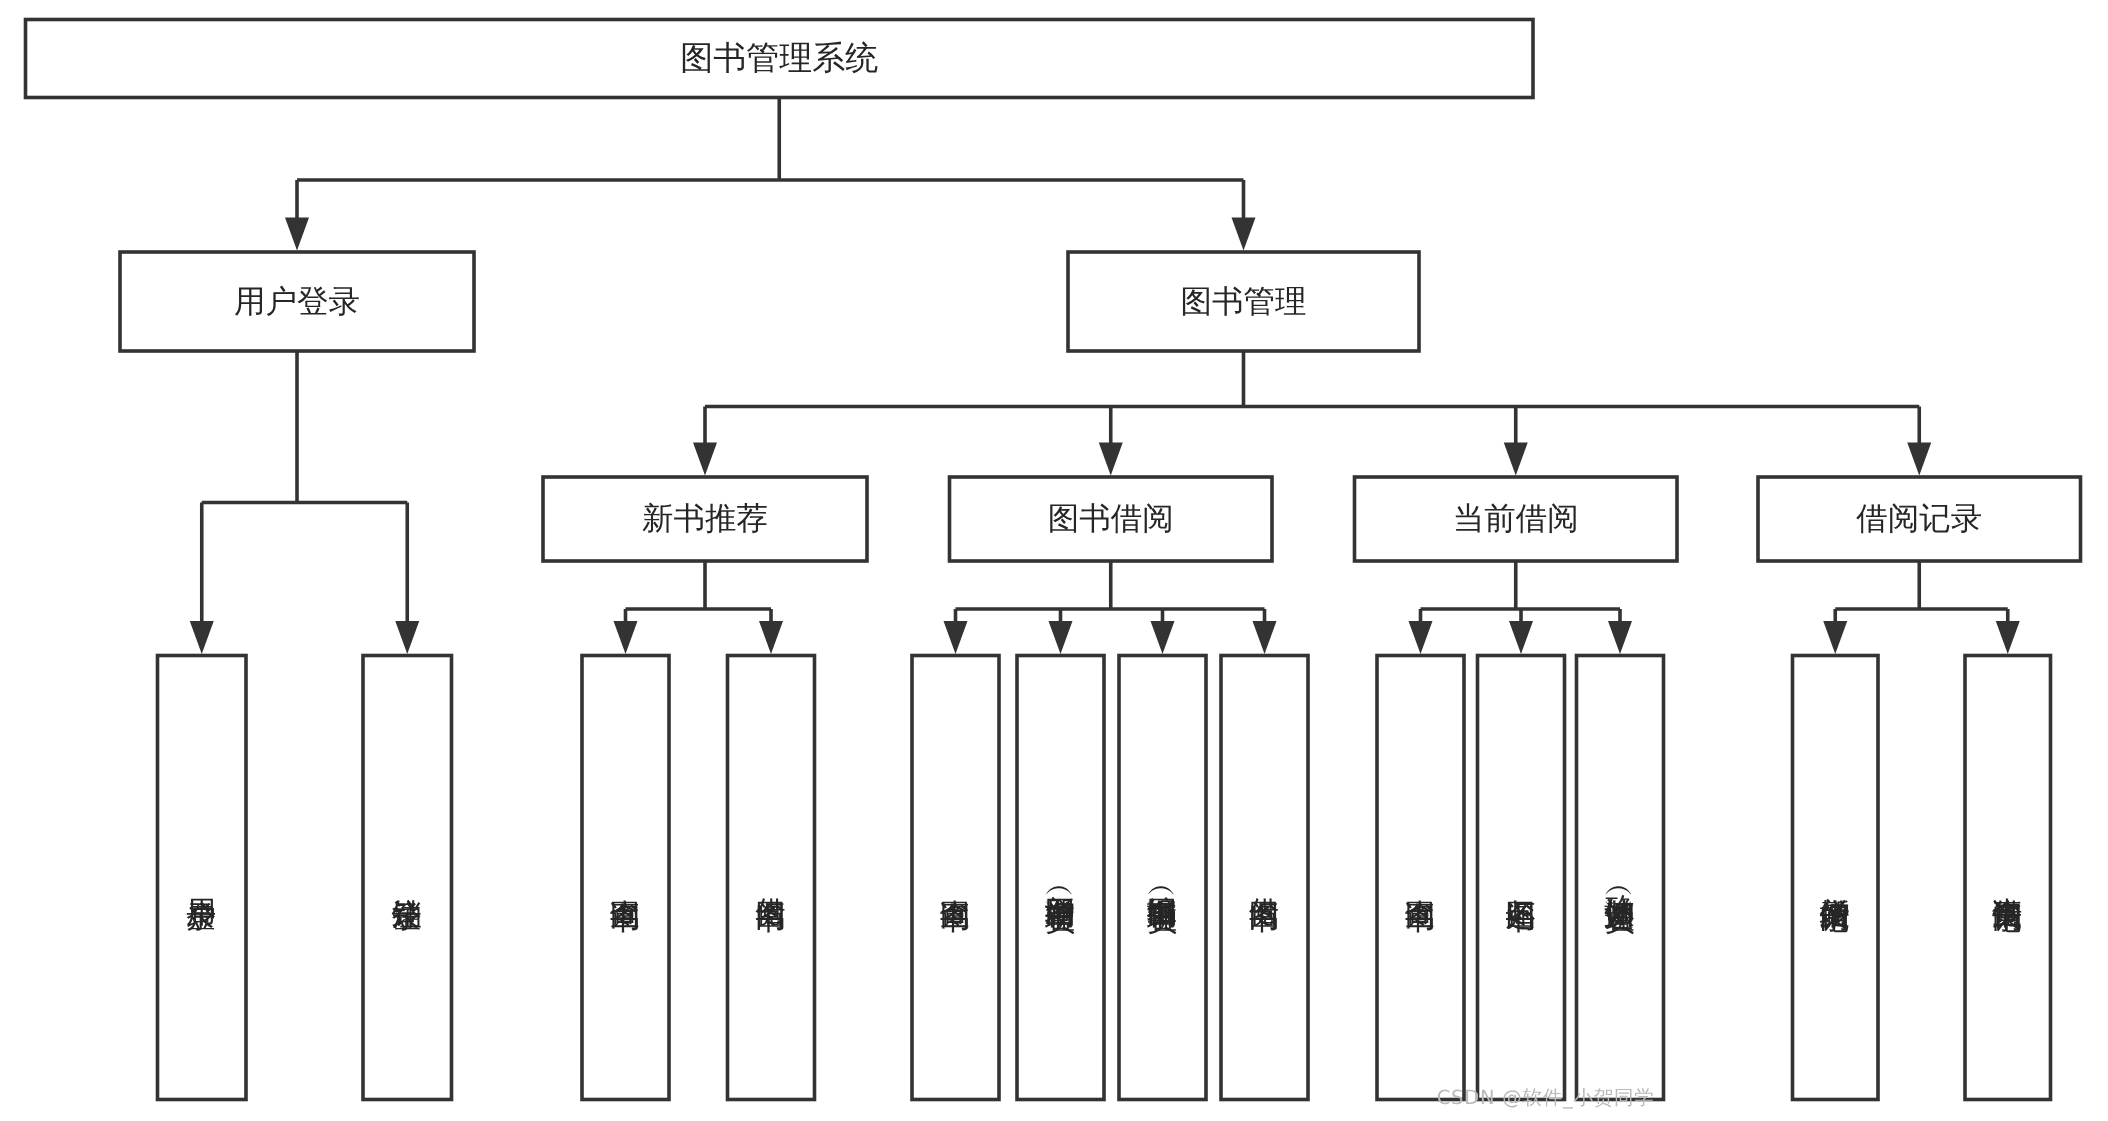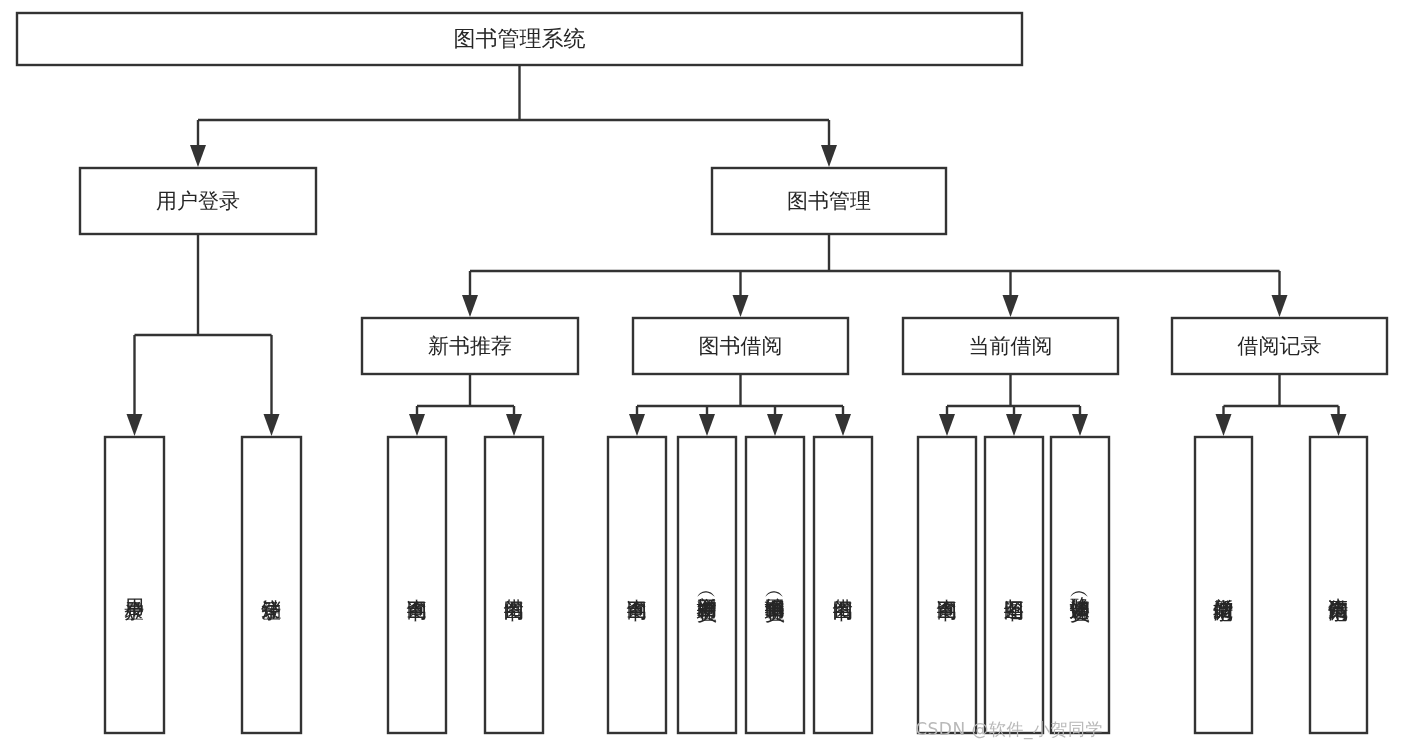--- a/index.html
+++ b/index.html
@@ -69,21 +69,21 @@
     align-items: center;
     justify-content: center;
     white-space: nowrap;
     pointer-events: none;
   }
   .watermark {
     position: absolute;
     right: 8px;
     bottom: 6px;
     font-family: "DejaVu Sans", "Liberation Sans", sans-serif;
-    font-size: 17px;
+    font-size: 13px;
     color: #b9b9b9;
     letter-spacing: 0.5px;
     white-space: nowrap;
     margin-left: 48px;
   }
 </style>
 </head>
 <body>
 
 <div id="diagram-root">

